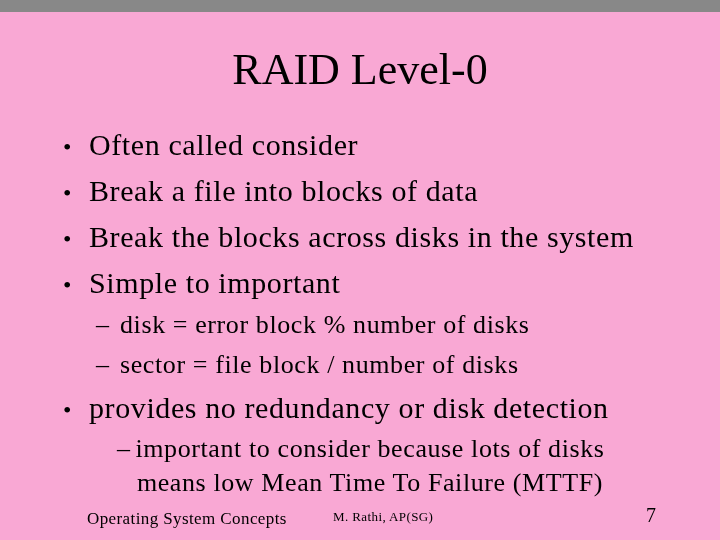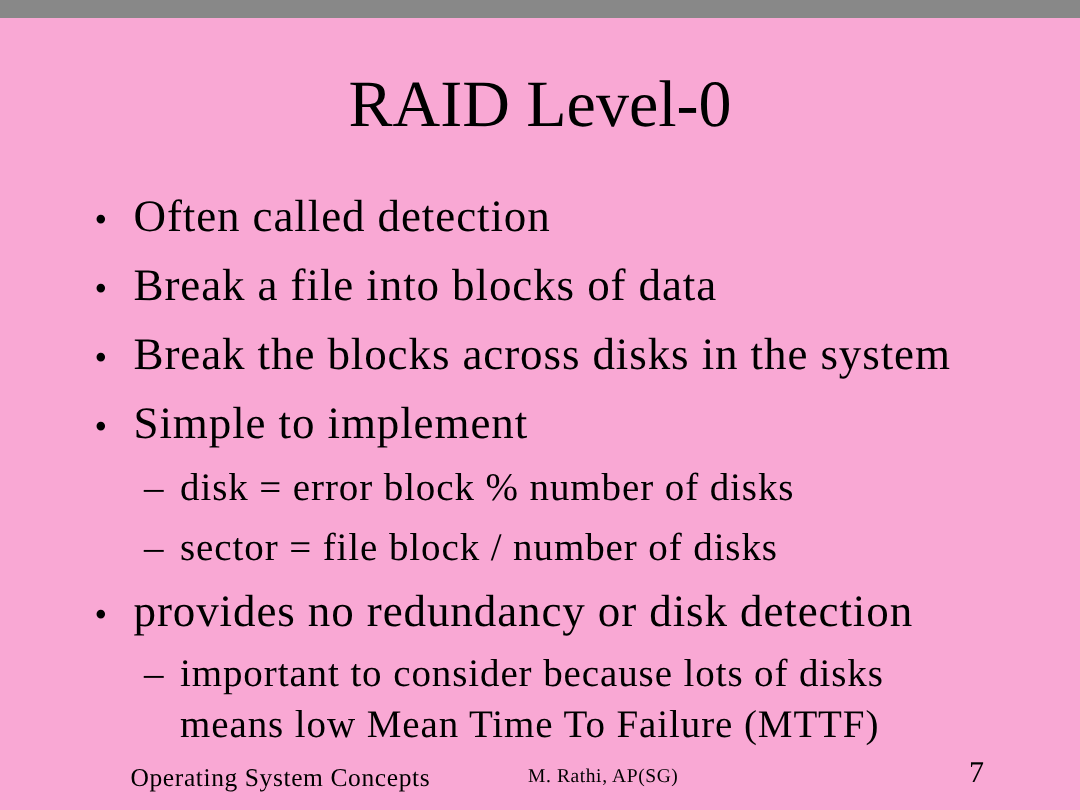--- a/index.html
+++ b/index.html
@@ -13,57 +13,57 @@
   .row{left:63px;display:flex;align-items:baseline;font-size:30px;line-height:1.15;
        letter-spacing:0.6px;white-space:nowrap;}
   .row .marker{flex:0 0 26px;width:26px;display:inline-block;font-size:24px;
                letter-spacing:0;}
   
   .sub{left:96px;display:flex;align-items:baseline;font-size:26px;line-height:1.15;
        letter-spacing:0.6px;white-space:nowrap;}
   .sub .marker{flex:0 0 24px;width:24px;display:inline-block;letter-spacing:0;}
   
   .subwrap{left:96px;width:524px;font-size:26px;line-height:34px;letter-spacing:0.6px;
-           padding-left:24px;text-indent:-24px;box-sizing:border-box;}
+           padding-left:24px;text-indent:-24px;box-sizing:border-box;text-align:center;}
   .subwrap .marker{display:inline-block;width:24px;text-indent:0;letter-spacing:0;}
   
   .r0{top:116px;} .r1{top:162px;} .r2{top:208px;} .r3{top:254px;}
   .s0{top:298px;} .s1{top:338px;}
   .r4{top:379px;}
   .w0{top:420px;}
   
   .footer-left{left:87px;top:497px;font-size:17px;letter-spacing:0.4px;white-space:nowrap;}
-  .footer-center{left:352px;top:497px;font-size:13px;letter-spacing:0.4px;white-space:nowrap;}
+  .footer-center{left:333px;top:497px;font-size:13px;letter-spacing:0.4px;white-space:nowrap;}
   .footer-page{left:646px;top:492px;font-size:20px;white-space:nowrap;}
 </style>
 </head>
 <body>
 
 <div class="stage">
 
   <div class="abs title">RAID Level-0</div>
 
   <div class="abs row r0">
     <span class="marker">•</span>
-    <span>Often called detection</span>
+    <span>Often called consider</span>
   </div>
 
   <div class="abs row r1">
     <span class="marker">•</span>
     <span>Break a file into blocks of data</span>
   </div>
 
   <div class="abs row r2">
     <span class="marker">•</span>
     <span>Break the blocks across disks in the system</span>
   </div>
 
   <div class="abs row r3">
     <span class="marker">•</span>
-    <span>Simple to implement</span>
+    <span>Simple to important</span>
   </div>
 
   <div class="abs sub s0">
     <span class="marker">–</span>
     <span>disk = error block % number of disks</span>
   </div>
 
   <div class="abs sub s1">
     <span class="marker">–</span>
     <span>sector = file block / number of disks</span>

